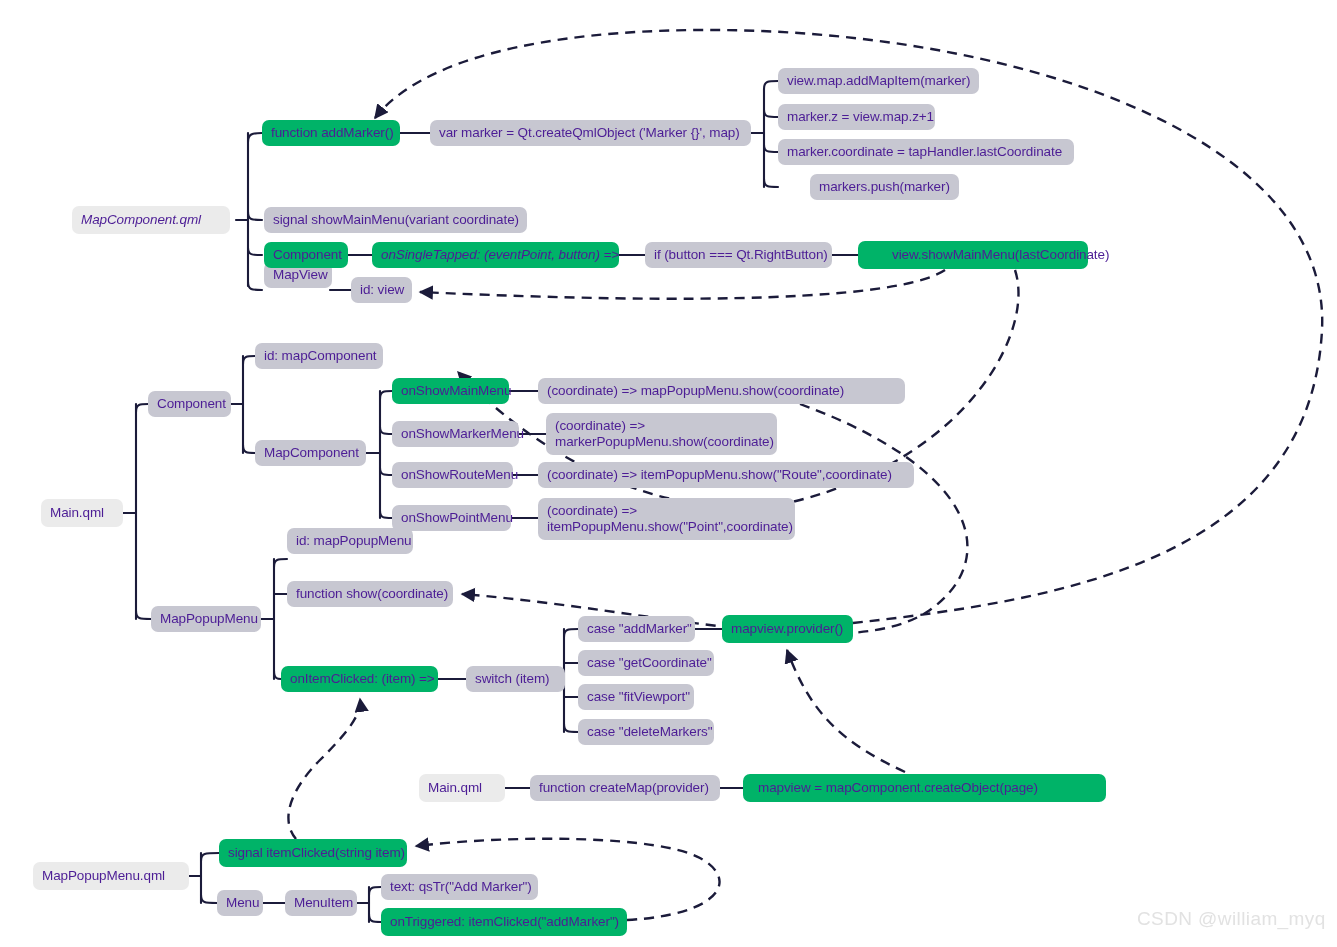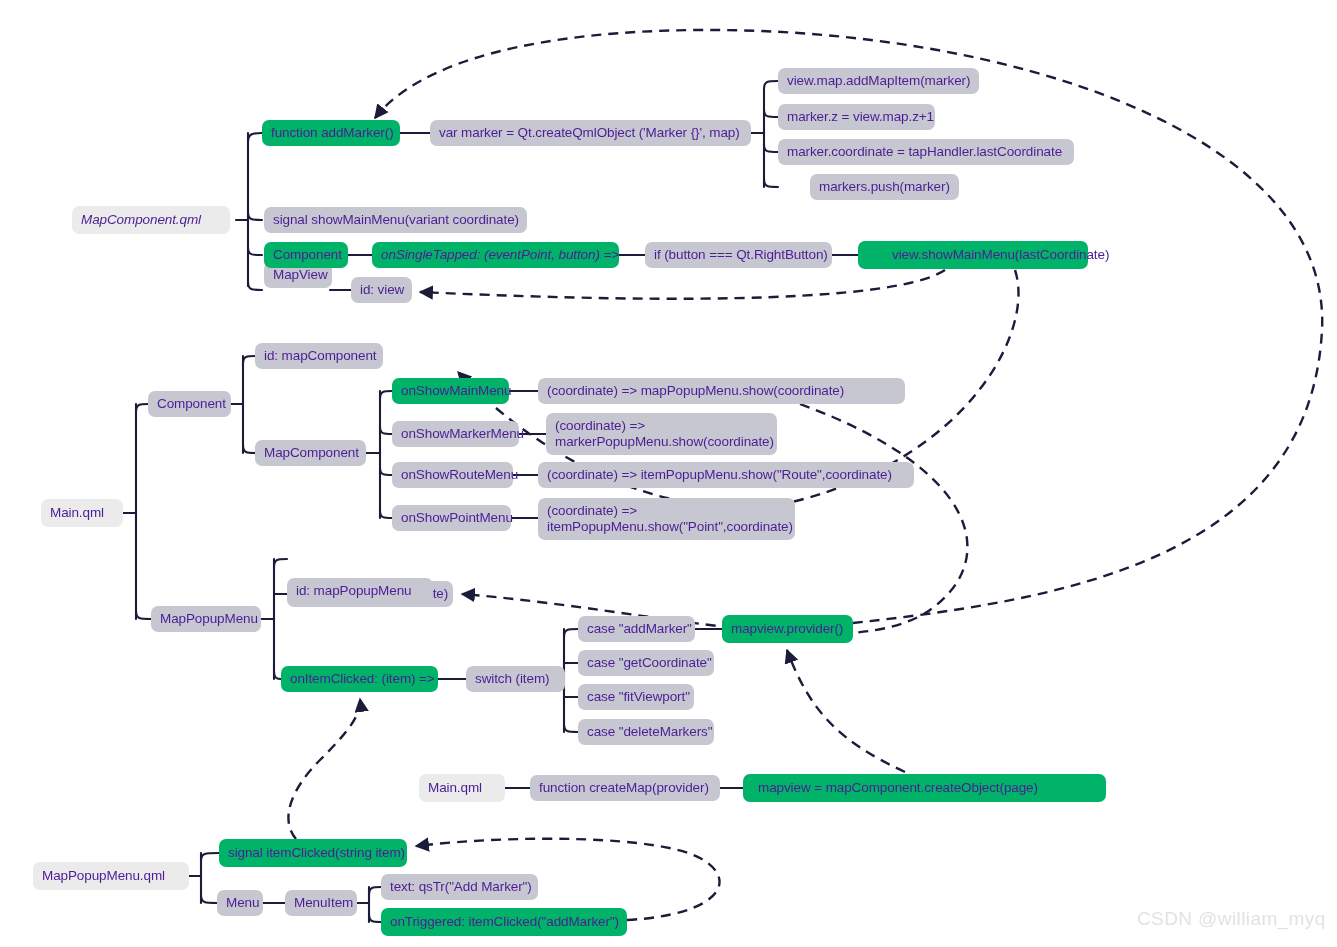--- a/index.html
+++ b/index.html
@@ -145,21 +145,21 @@
     <div class="node light" style="left: 419px; top: 774px; width: 86px; min-height: 28px;">Main.qml</div>
     <div class="node gray" style="left: 578px; top: 719px; width: 136px; min-height: 26px;">case "deleteMarkers"</div>
     <div class="node gray" style="left: 578px; top: 684px; width: 116px; min-height: 26px;">case "fitViewport"</div>
     <div class="node gray" style="left: 578px; top: 650px; width: 136px; min-height: 26px;">case "getCoordinate"</div>
     <div class="node green" style="left: 722px; top: 615px; width: 131px; min-height: 28px;">mapview.provider()</div>
     <div class="node gray" style="left: 578px; top: 616px; width: 117px; min-height: 26px;">case "addMarker"</div>
     <div class="node gray" style="left: 466px; top: 666px; width: 99px; min-height: 26px;">switch (item)</div>
     <div class="node green" style="left: 281px; top: 666px; width: 157px; min-height: 26px;">onItemClicked: (item) =&gt;</div>
     <div class="node gray" style="left: 151px; top: 606px; width: 110px; min-height: 26px;">MapPopupMenu</div>
     <div class="node gray" style="left: 287px; top: 581px; width: 166px; min-height: 26px;">function show(coordinate)</div>
-    <div class="node gray" style="left: 287px; top: 578px; width: 146px; min-height: 26px;">id: mapPopupMenu</div>
+    <div class="node gray" style="left: 287px; top: 528px; width: 126px; min-height: 26px;">id: mapPopupMenu</div>
     <div class="node gray wrap" style="left: 538px; top: 498px; width: 257px; min-height: 41px;">(coordinate) =&gt;
 itemPopupMenu.show("Point",coordinate)</div>
     <div class="node gray" style="left: 392px; top: 505px; width: 119px; min-height: 26px;">onShowPointMenu</div>
     <div class="node gray" style="left: 538px; top: 462px; width: 376px; min-height: 26px;">(coordinate) =&gt; itemPopupMenu.show("Route",coordinate)</div>
     <div class="node gray" style="left: 392px; top: 462px; width: 121px; min-height: 26px;">onShowRouteMenu</div>
     <div class="node gray wrap" style="left: 546px; top: 413px; width: 231px; min-height: 41px;">(coordinate) =&gt;
 markerPopupMenu.show(coordinate)</div>
     <div class="node gray" style="left: 392px; top: 421px; width: 127px; min-height: 26px;">onShowMarkerMenu</div>
     <div class="node gray" style="left: 538px; top: 378px; width: 367px; min-height: 26px;">(coordinate) =&gt; mapPopupMenu.show(coordinate)</div>
     <div class="node green" style="left: 392px; top: 378px; width: 117px; min-height: 26px;">onShowMainMenu</div>

